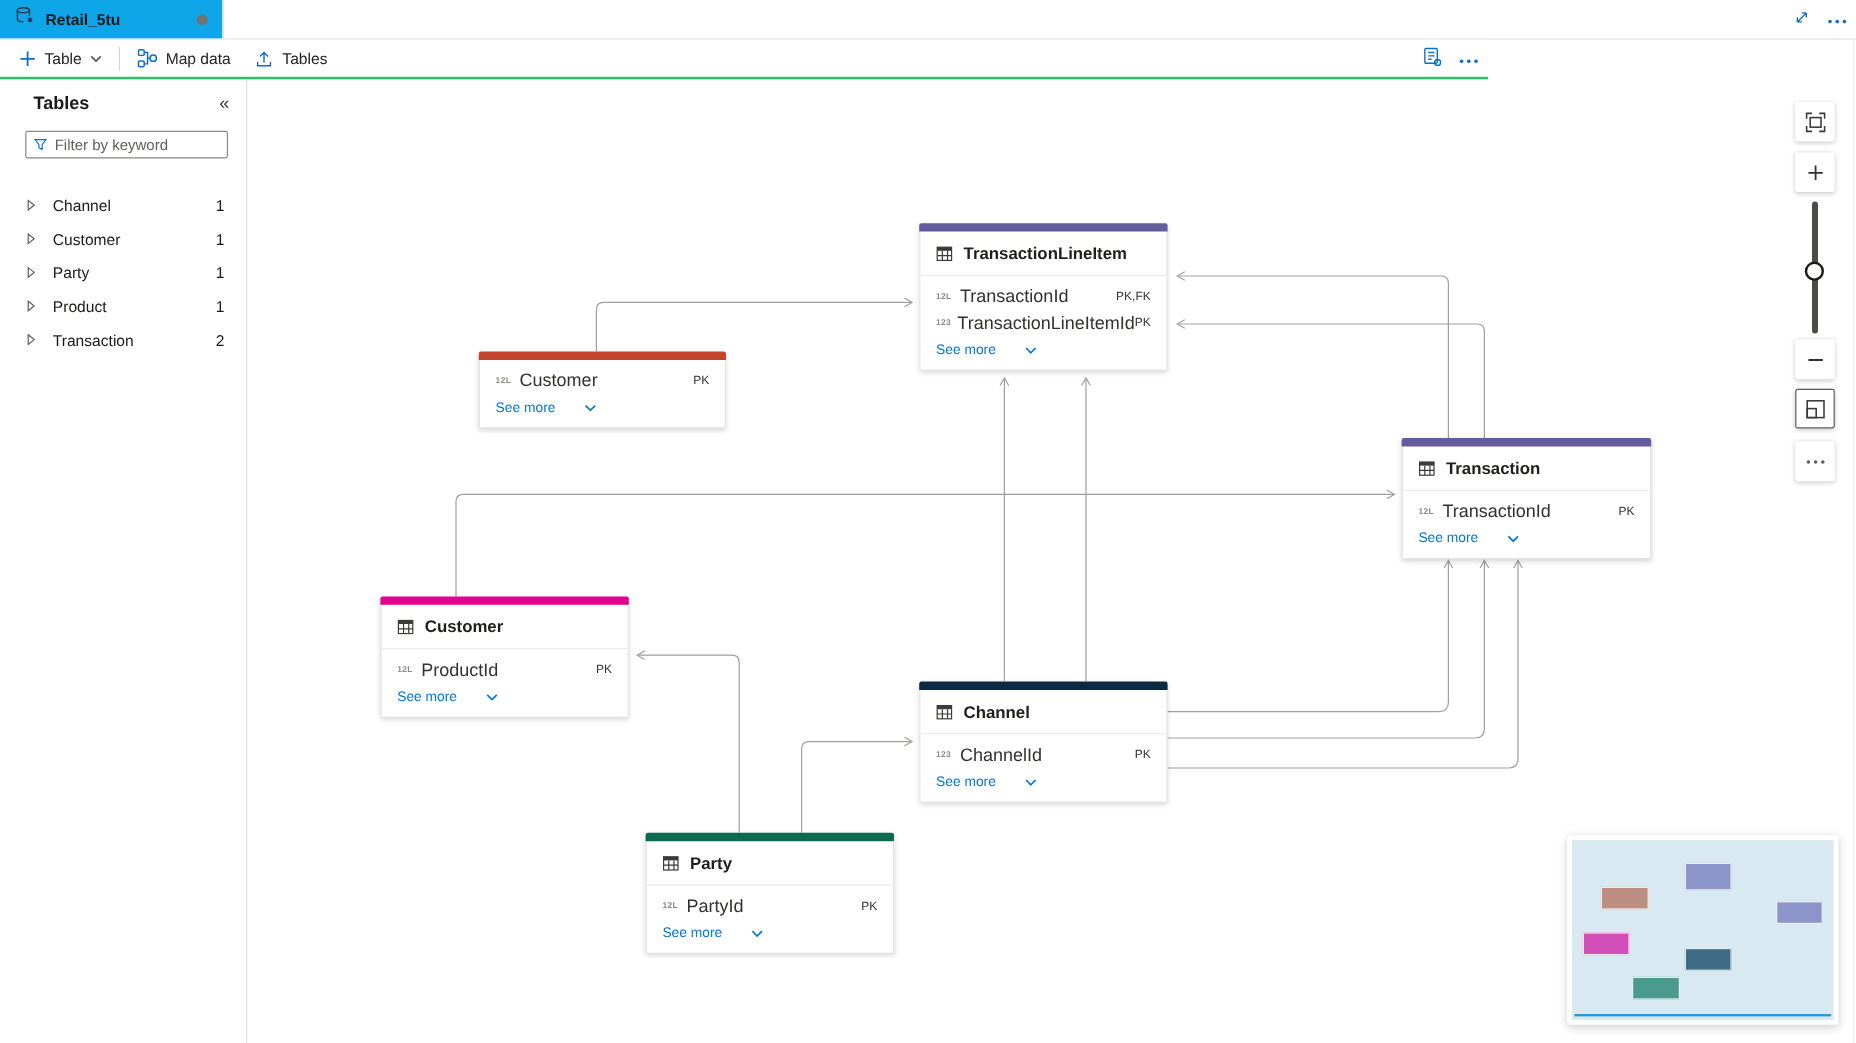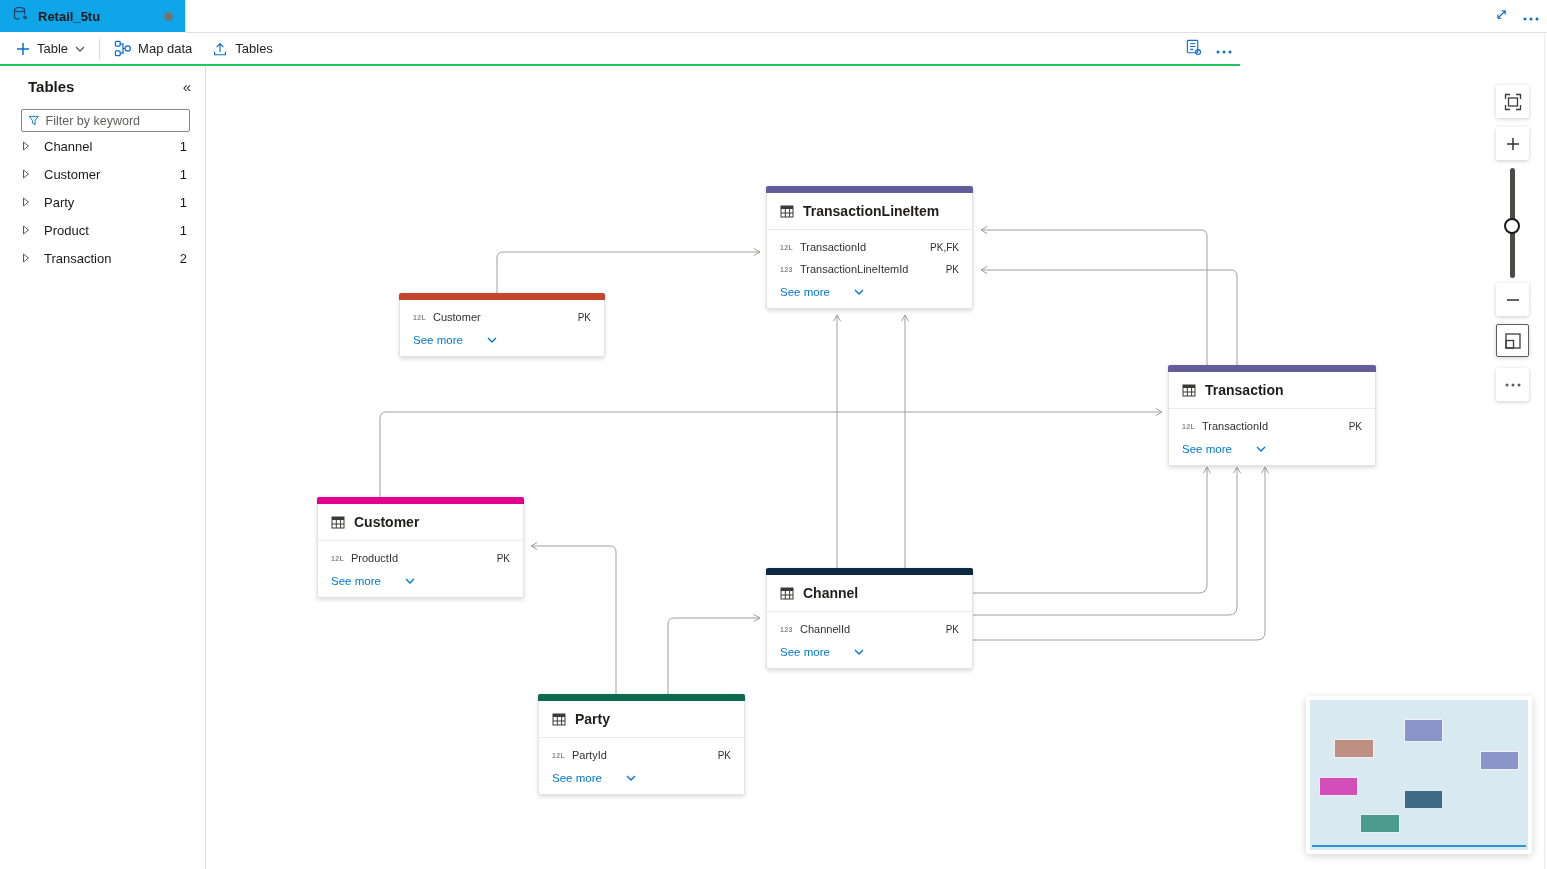--- a/index.html
+++ b/index.html
@@ -23,21 +23,21 @@
     padding:0 10px; height:100%; cursor:pointer; }
   .tb-sep { width:1px; height:20px; background:#d6d6d6; margin:0 4px; }
   .toolbar-right { position:absolute; right:8px; top:0; height:33px; display:flex; align-items:center; gap:14px; }
 
   
   .sidebar { position:absolute; left:0; top:66px; width:206px; height:803px; background:#fff;
     border-right:1px solid #e1dfdd; z-index:4; }
   .sb-head { display:flex; align-items:center; justify-content:space-between; padding:12px 14px 10px 28px; }
   .sb-title { font-size:15px; font-weight:bold; color:#1b1a19; }
   .collapse { font-size:15px; color:#323130; cursor:pointer; line-height:1; }
-  .filter-box { margin:4px 15px 0 21px; height:23px; border:1px solid #8a8886; border-radius:2px;
+  .filter-box { margin:4px 15px 25px 21px; height:23px; border:1px solid #8a8886; border-radius:2px;
     display:flex; align-items:center; padding:0 6px; gap:6px; background:#fff; }
   .filter-box input { border:none; outline:none; width:100%; font-size:12.5px;
     font-family:"Liberation Sans",sans-serif; color:#323130; }
   .filter-box input::placeholder { color:#605e5c; }
   .sb-row { display:flex; align-items:center; height:28px; padding:0 18px 0 22px; cursor:pointer; font-size:13px; }
   .sb-row .lbl { margin-left:14px; color:#1b1a19; }
   .sb-row .cnt { margin-left:auto; color:#1b1a19; }
 
   
   .canvas { position:absolute; left:206px; top:66px; right:0; bottom:0; background:#fff; }
@@ -46,21 +46,21 @@
 
   
   .table-card { position:absolute; z-index:3; background:#fff; border:1px solid #e4e3e1; border-top:none;
     border-radius:2px; box-shadow:0 1.6px 4px rgba(0,0,0,.14); cursor:move; }
   .accent { height:7px; margin:0 -1px; border-radius:2px 2px 0 0; }
   .t-header { height:37px; display:flex; align-items:center; gap:9px; padding:0 13px;
     border-bottom:1px solid #eceae8; font-size:14px; font-weight:bold; color:#1f1e1d; }
   .t-rows { padding-top:6px; }
   .t-row { height:22px; display:flex; align-items:center; padding:0 13px; }
   .ticon { font-size:7px; letter-spacing:.3px; color:#8a8886; width:15px; font-weight:bold; }
-  .fname { font-size:11px; color:#323130; margin-left:5px; }
+  .fname { font-size:15px; color:#323130; margin-left:5px; }
   .fkey { margin-left:auto; font-size:10px; color:#323130; }
   .see-more { display:flex; align-items:center; gap:24px; padding:6px 13px 10px; color:#0078d4;
     font-size:11.5px; cursor:pointer; }
 
   
   .rc-btn { position:absolute; left:1496px; width:33px; height:33px; background:#fff; border-radius:2px;
     box-shadow:0 1px 4px rgba(0,0,0,.2); display:flex; align-items:center; justify-content:center;
     cursor:pointer; z-index:6; }
   .rc-btn.active { border:1px solid #605e5c; }
   .slider-track { position:absolute; left:1510px; top:168px; width:5px; height:110px; background:#4d4b49;

